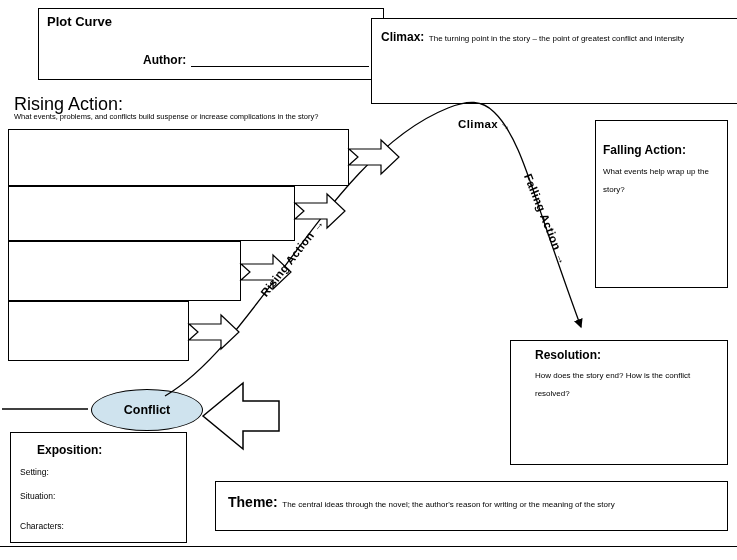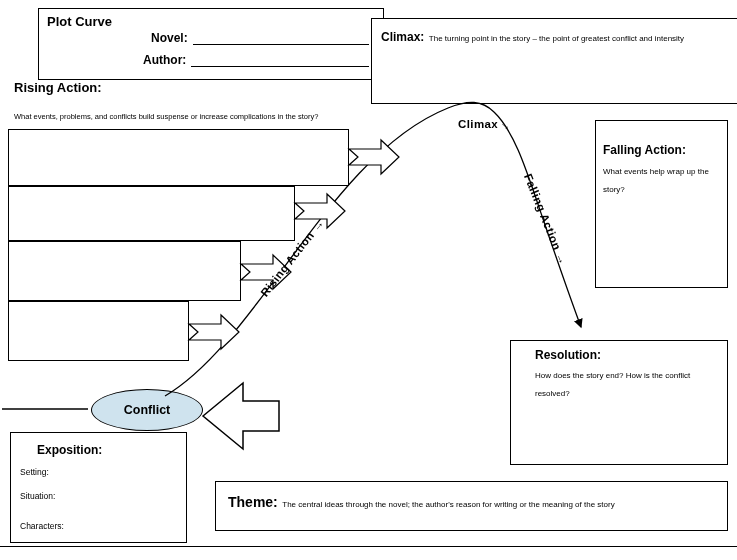--- a/index.html
+++ b/index.html
@@ -17,21 +17,21 @@
   .fill-row .blank { flex:1; border-bottom:1px solid #000; height:14px; min-width:120px; }
   .row-novel { left:112px; top:22px; }
   .row-author { left:104px; top:44px;text-align:center; }
 
   
   .climaxbox { left:371px; top:18px; width:388px; height:86px; padding:8px 9px; }
   .h-inline { font-size:12px; font-weight:bold; }
   .small { font-size:8px; line-height:1.35; }
 
   
-  .ra-head { position:absolute; left:14px; top:80px; font-size:13px; font-weight:bold; }
+  .ra-head { position:absolute; left:14px; top:94px; font-size:18px; font-weight:normal; }
   .ra-q { position:absolute; left:14px; top:112px; font-size:7.5px; width:420px; }
 
   
   .evb1 { left:8px; top:129px; width:341px; height:57px; }
   .evb2 { left:8px; top:186px; width:287px; height:55px; }
   .evb3 { left:8px; top:241px; width:233px; height:60px; }
   .evb4 { left:8px; top:301px; width:181px; height:60px; }
 
   
   .fabox { left:595px; top:120px; width:133px; height:168px; padding:22px 7px; }
@@ -80,24 +80,20 @@
 
   .bottom-line { position:absolute; left:0; right:0; top:546px; border-top:1px solid #000; }
 </style>
 </head>
 <body>
 
 <div class="canvas">
 
   <div class="box plotbox">
     <div class="pc-title">Plot Curve</div>
-    <div class="fill-row row-novel">
-      <span class="lbl">Novel:</span>
-      <span class="blank"></span>
-    </div>
     <div class="fill-row row-author">
       <span class="lbl">Author:</span>
       <span class="blank"></span>
     </div>
   </div>
 
   <div class="box climaxbox">
     <span class="h-inline">Climax:</span>
     <span class="small">The turning point in the story – the point of greatest conflict and intensity</span>
   </div>

